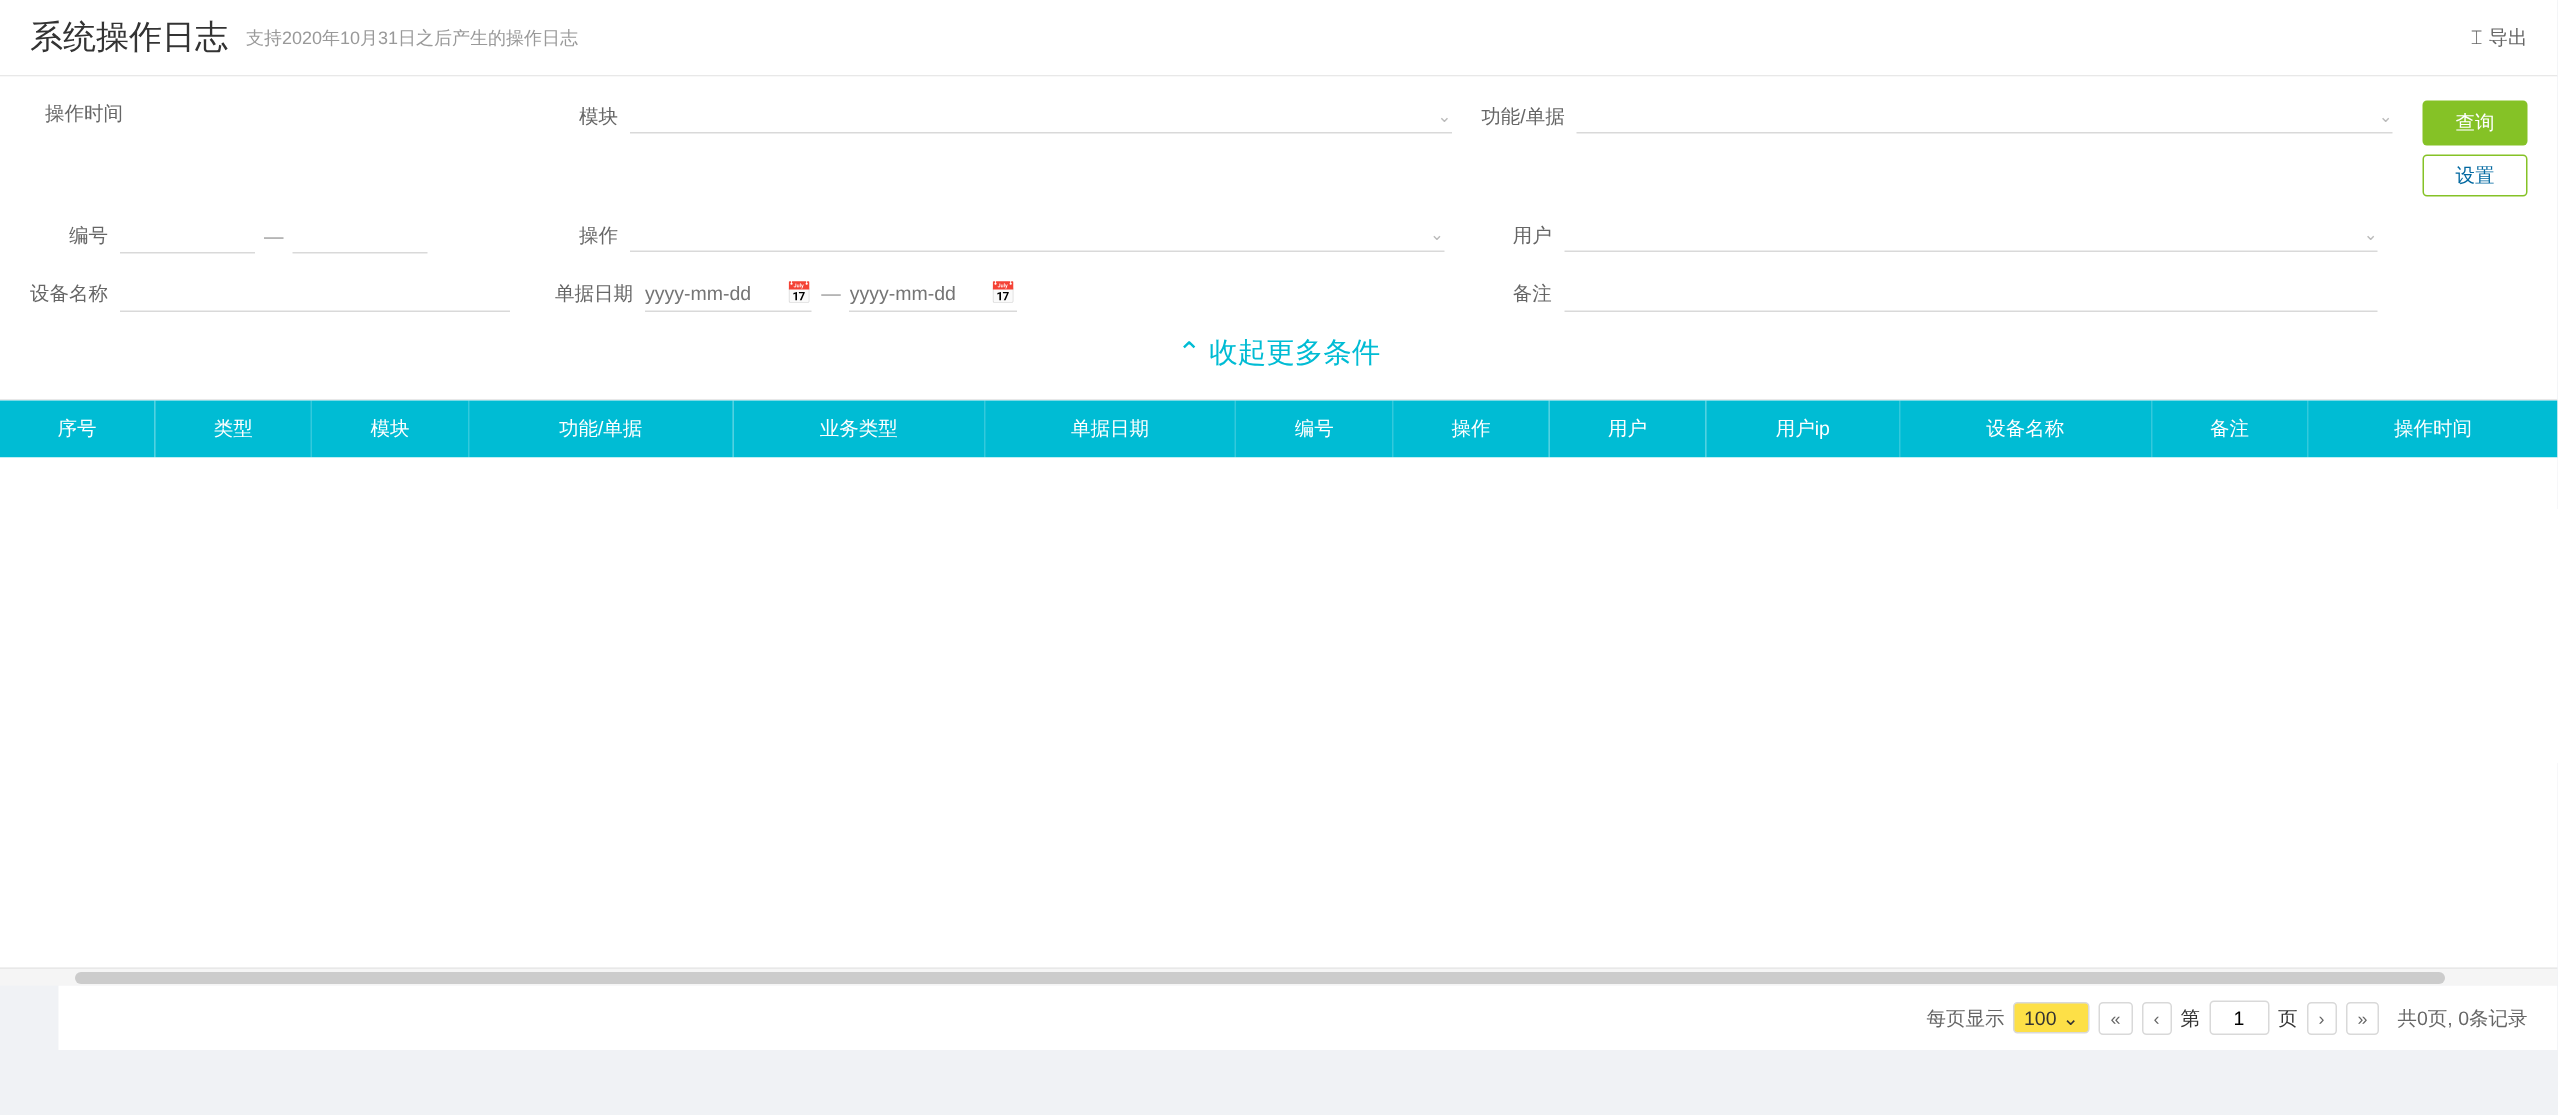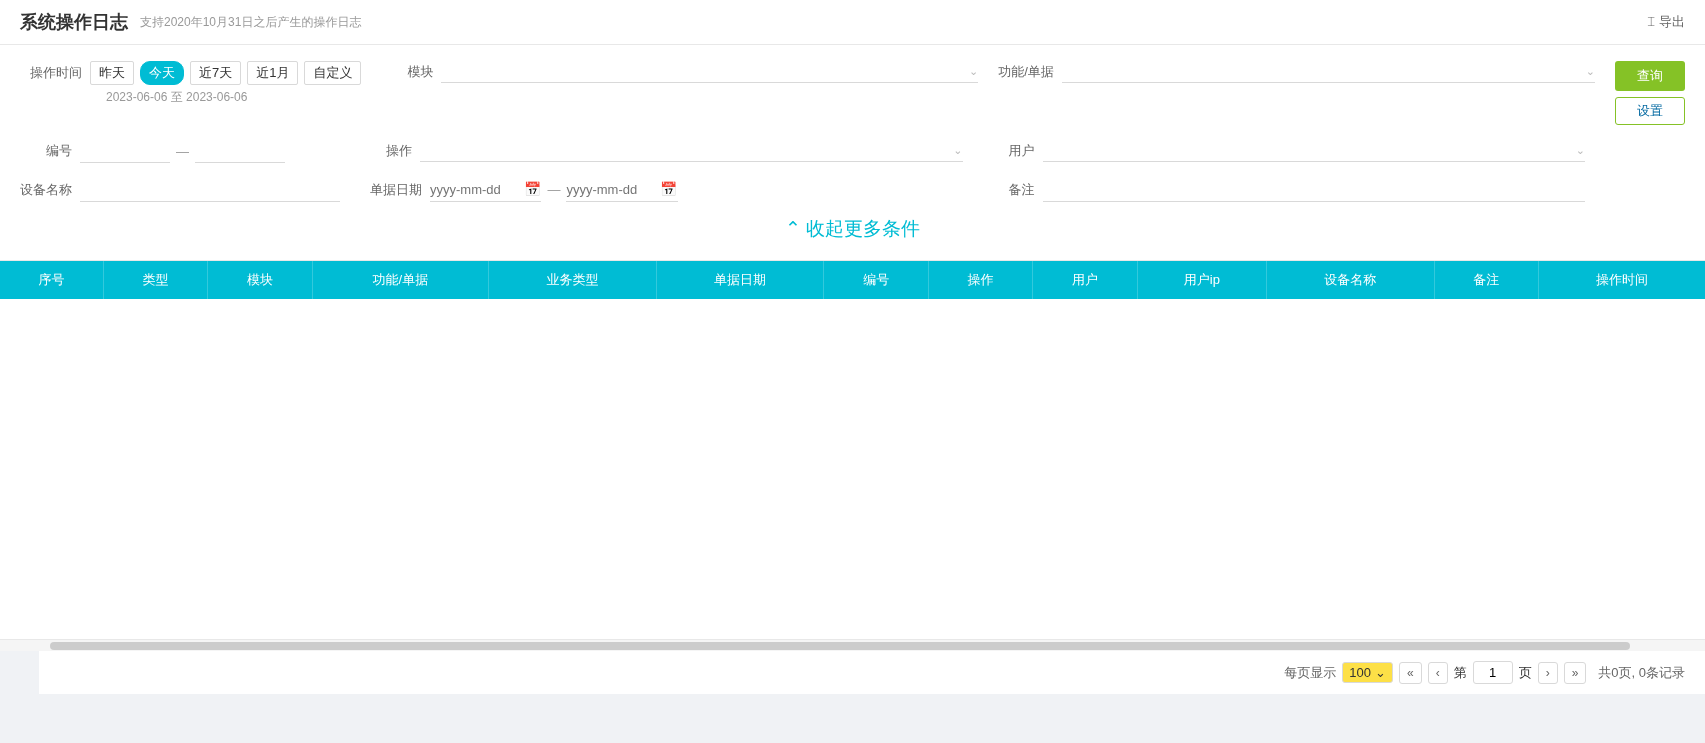--- a/index.html
+++ b/index.html
@@ -6,22 +6,22 @@
     body { font-family: "Microsoft YaHei", "PingFang SC", sans-serif; font-size: 13px; background: #f0f2f5; color: #333; }
 
     .page-header {
       display: flex;
       align-items: center;
       padding: 10px 20px;
       background: #fff;
       border-bottom: 1px solid #e8e8e8;
     }
     .page-title {
-      font-size: 18px;
-      font-weight: bold;
+      font-size: 22px;
+      font-weight: normal;
       color: #333;
     }
     .page-subtitle {
       font-size: 12px;
       color: #999;
       margin-left: 12px;
     }
     .export-btn {
       margin-left: auto;
       display: flex;
@@ -315,30 +315,20 @@
   </button>
 </div>
 
 <div class="filter-area">
 
   <div style="display:flex; align-items:flex-start; gap:20px; margin-bottom:14px;">
 
     <div class="time-sub" style="min-width:320px;">
       <div class="top-row">
         <span class="filter-label">操作时间</span>
-        <div class="time-btns">
-          <button class="time-btn">昨天</button>
-          <button class="time-btn active">今天</button>
-          <button class="time-btn">近7天</button>
-          <button class="time-btn">近1月</button>
-          <button class="time-btn">自定义</button>
-        </div>
-      </div>
-      <div style="padding-left:78px;">
-        <span class="time-range">2023-06-06 至 2023-06-06</span>
       </div>
     </div>
 
     <div class="field-group" style="flex:1;">
       <span class="field-label">模块</span>
       <div class="select-field">
         <span class="select-field-text"></span>
         <span class="select-arrow">⌄</span>
       </div>
     </div>

